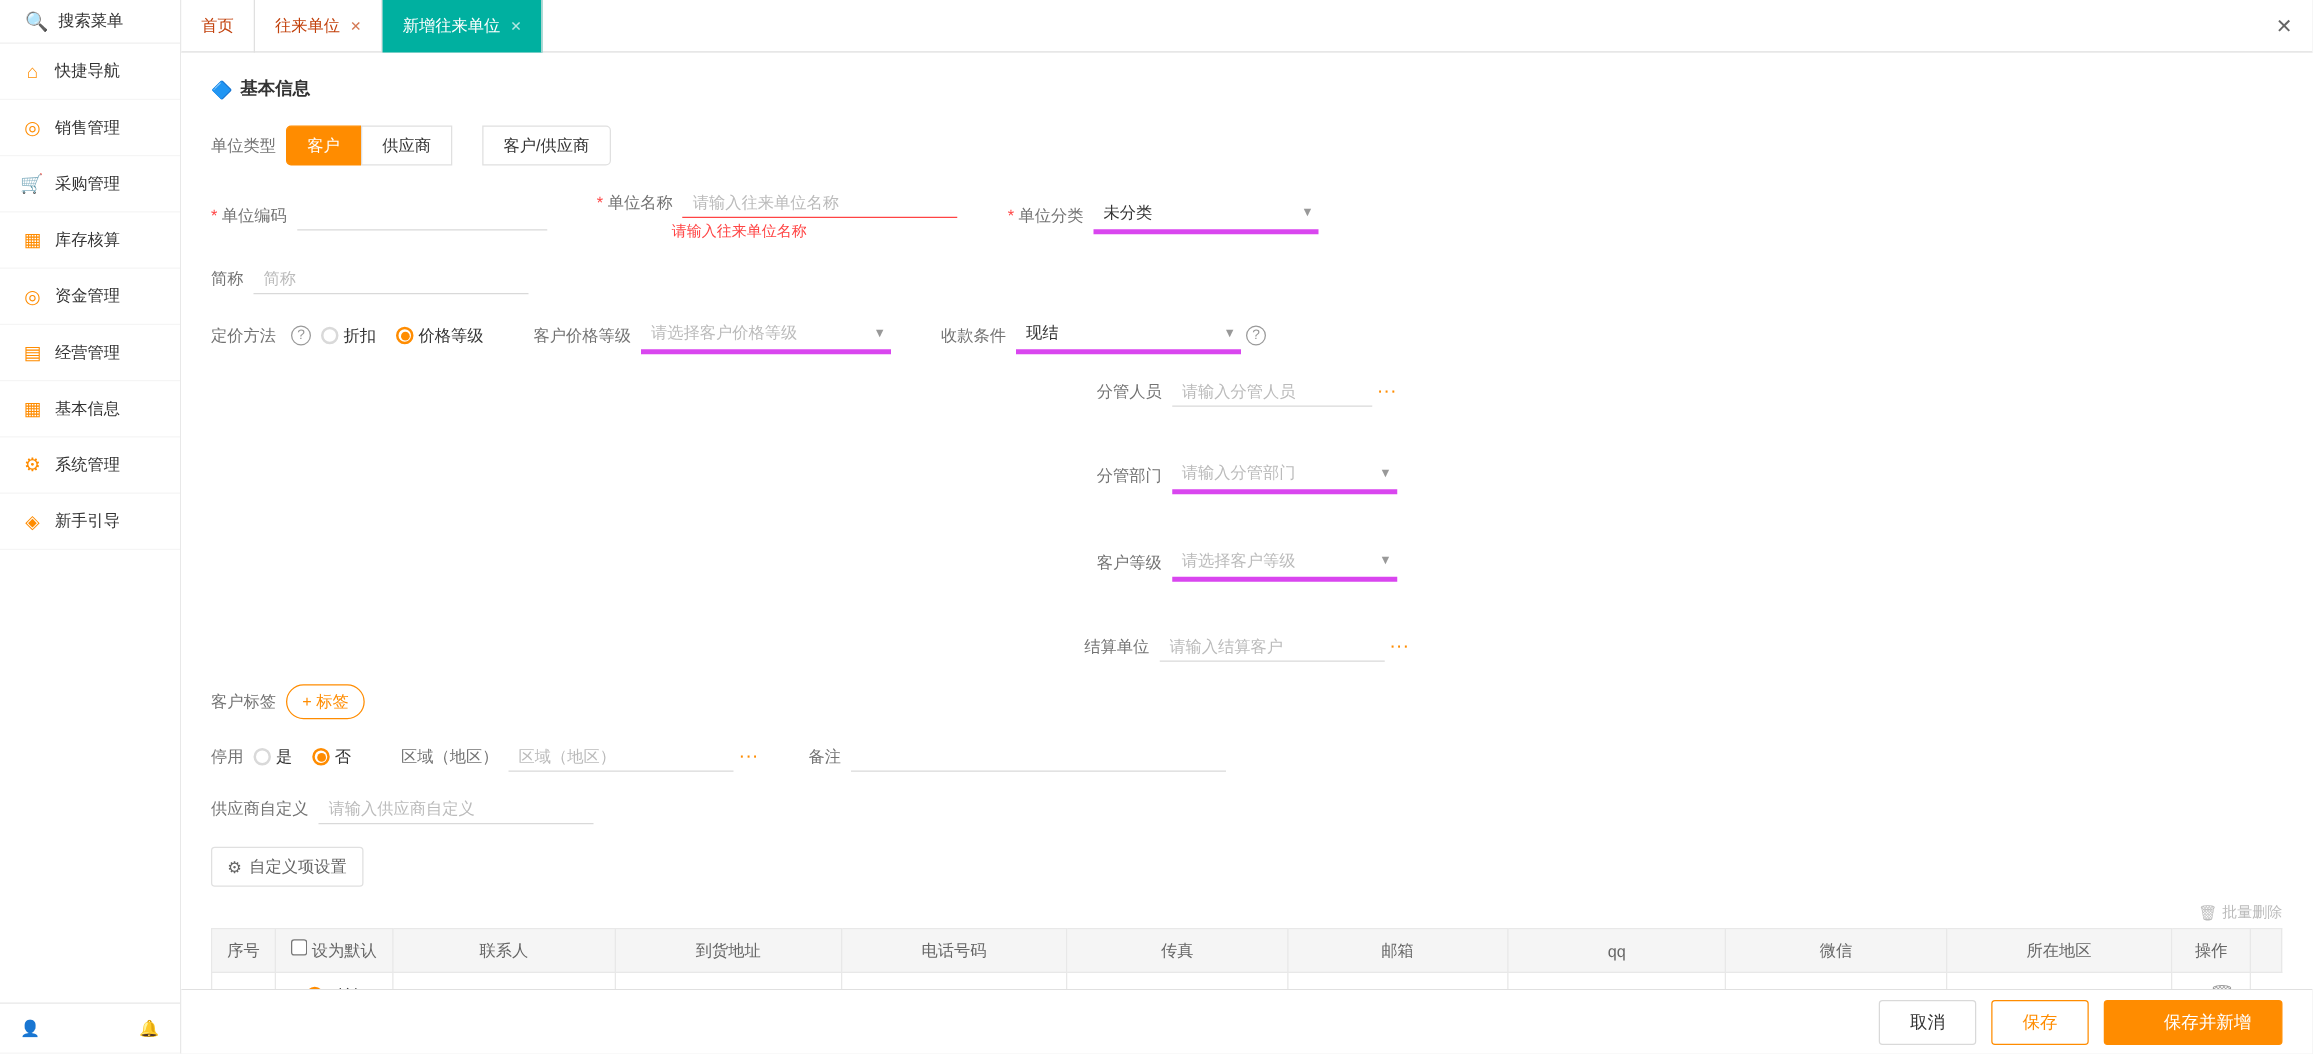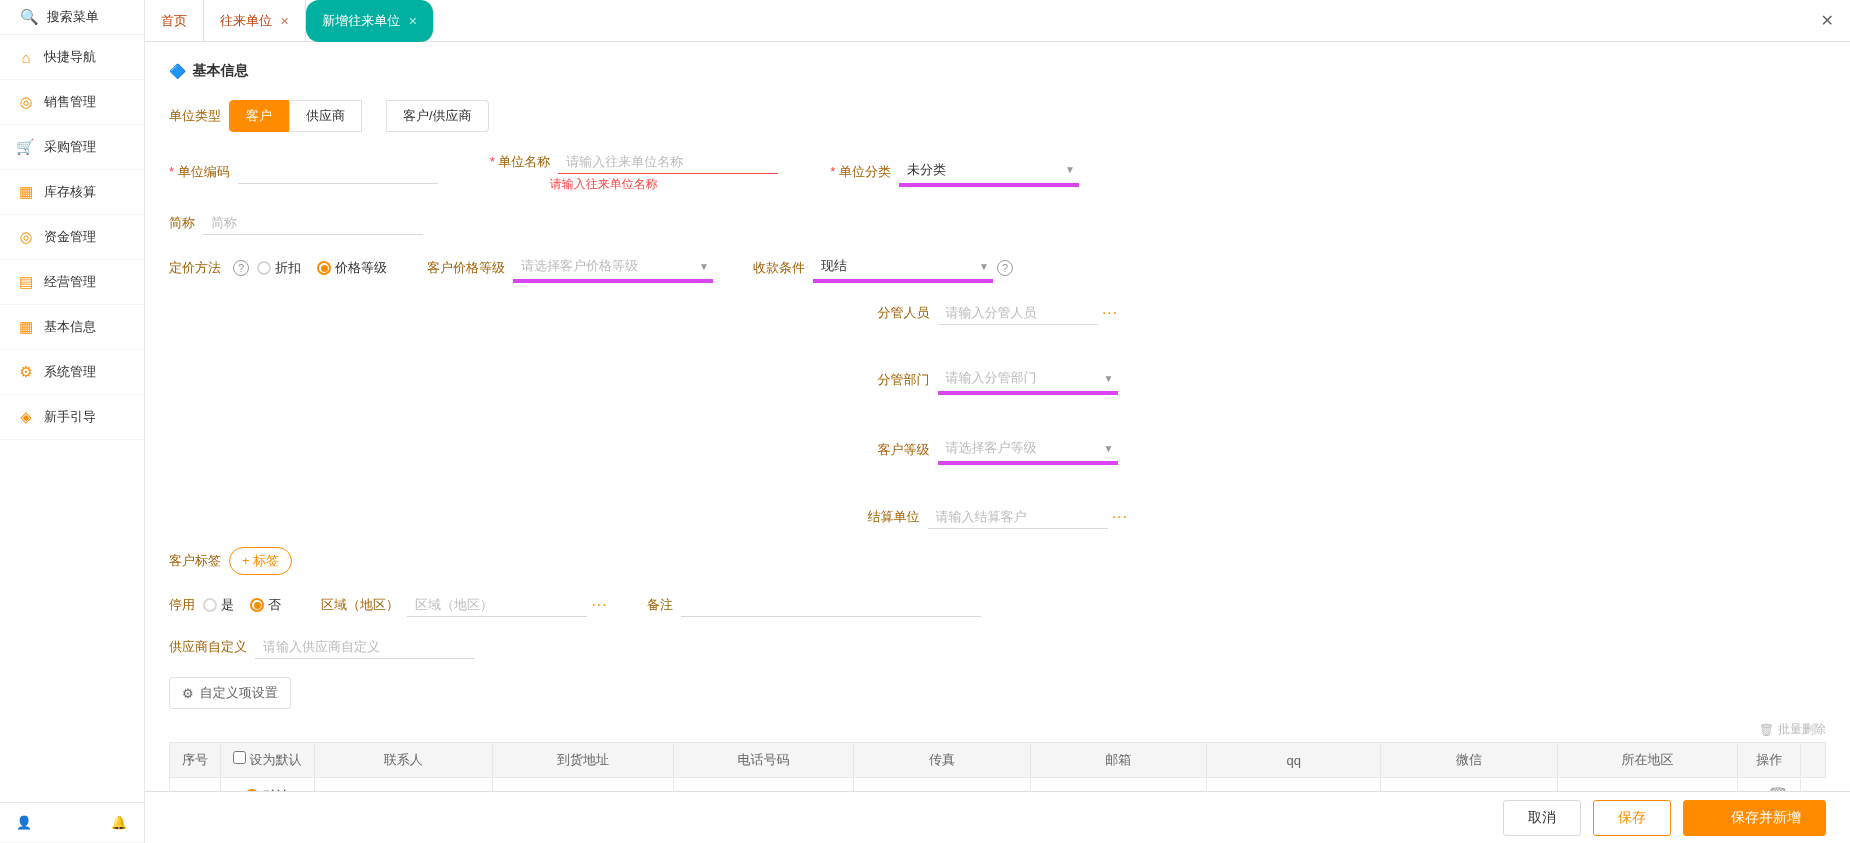--- a/index.html
+++ b/index.html
@@ -11,35 +11,35 @@
     .sidebar-search span { margin-left: 8px; font-size: 13px; }
     .sidebar-item { display: flex; align-items: center; padding: 12px 16px; cursor: pointer; color: #333; font-size: 13px; border-bottom: 1px solid #f5f5f5; }
     .sidebar-icon { width: 20px; height: 20px; margin-right: 8px; display: flex; align-items: center; justify-content: center; color: #ff8c00; font-size: 15px; }
     .sidebar-bottom { margin-top: auto; border-top: 1px solid #e8e8e8; }
     .sidebar-bottom .sidebar-item { color: #666; }
 
     
     .main-area { flex: 1; display: flex; flex-direction: column; overflow: hidden; }
     .tab-bar { background: #fff; display: flex; align-items: center; border-bottom: 1px solid #e0e0e0; height: 42px; padding: 0; flex-shrink: 0; }
     .tab { padding: 0 16px; height: 42px; display: flex; align-items: center; cursor: pointer; font-size: 13px; color: #c2410c; border-right: 1px solid #e0e0e0; position: relative; white-space: nowrap; }
-    .tab.active { background: #00b0a0; color: #fff; border-radius: 13px; }
+    .tab.active { background: #00b0a0; color: #fff; }
     .tab .tab-close { margin-left: 8px; font-size: 11px; cursor: pointer; opacity: 0.7; }
     .tab-spacer { flex: 1; }
     .tab-window-close { padding: 0 16px; font-size: 16px; cursor: pointer; color: #666; height: 42px; display: flex; align-items: center; }
 
     
     .content { flex: 1; background: #fff; overflow-y: auto; padding: 20px 24px; }
 
     
     .section-title { display: flex; align-items: center; margin-bottom: 20px; font-size: 14px; font-weight: bold; color: #333; }
 
     
     .form-row { display: flex; align-items: center; margin-bottom: 18px; flex-wrap: wrap; gap: 8px; }
     .form-group { display: flex; align-items: center; }
-    .form-label { color: #a16207; font-size: 13px; white-space: nowrap; margin-right: 8px; }
+    .form-label { color: #737373; font-size: 13px; white-space: nowrap; margin-right: 8px; }
     .form-label.required::before { content: "* "; color: #ff4444; }
     .form-input { border: none; border-bottom: 1px solid #d9d9d9; outline: none; padding: 4px 8px; font-size: 13px; color: #333; min-width: 120px; background: transparent; }
     .form-input::placeholder { color: #bbb; }
     .form-input.error { border-bottom: 1px solid #ff4444; }
     .error-hint { color: #ff4444; font-size: 12px; margin-top: 2px; display: block; }
     .select-wrapper { display: flex; align-items: center; border-bottom: 4px solid #d946ef; padding: 4px 4px; min-width: 160px; cursor: pointer; position: relative; }
     .select-wrapper .select-text { flex: 1; color: #bbb; font-size: 13px; padding: 0 4px; }
     .select-wrapper .select-text.has-value { color: #333; }
     .select-arrow { color: #999; font-size: 10px; }
     .select-more { color: #ff8c00; margin-left: 4px; font-size: 16px; cursor: pointer; }
@@ -172,21 +172,21 @@
       <div class="form-group">
         <span class="form-label">单位类型</span>
         <div class="type-btn-group" id="type-btn-group">
             <button class="type-btn active">客户</button>
             <button class="type-btn">供应商</button>
             <button class="type-btn">客户/供应商</button>
           </div>
       </div>
     </div>
 
-    <div class="form-row" style="gap: 52px;">
+    <div class="form-row" style="gap: 40px;">
       <div class="form-group">
         <span class="form-label required">单位编码</span>
         <div>
           <input class="form-input" type="text" style="width: 200px;">
         </div>
       </div>
       <div class="form-group" style="flex-direction:column; align-items:flex-start;">
         <div style="display:flex; align-items:center;">
           <span class="form-label required">单位名称</span>
           <input class="form-input error" type="text" style="width: 220px; border-bottom-color: rgb(255, 68, 68);" placeholder="请输入往来单位名称">

